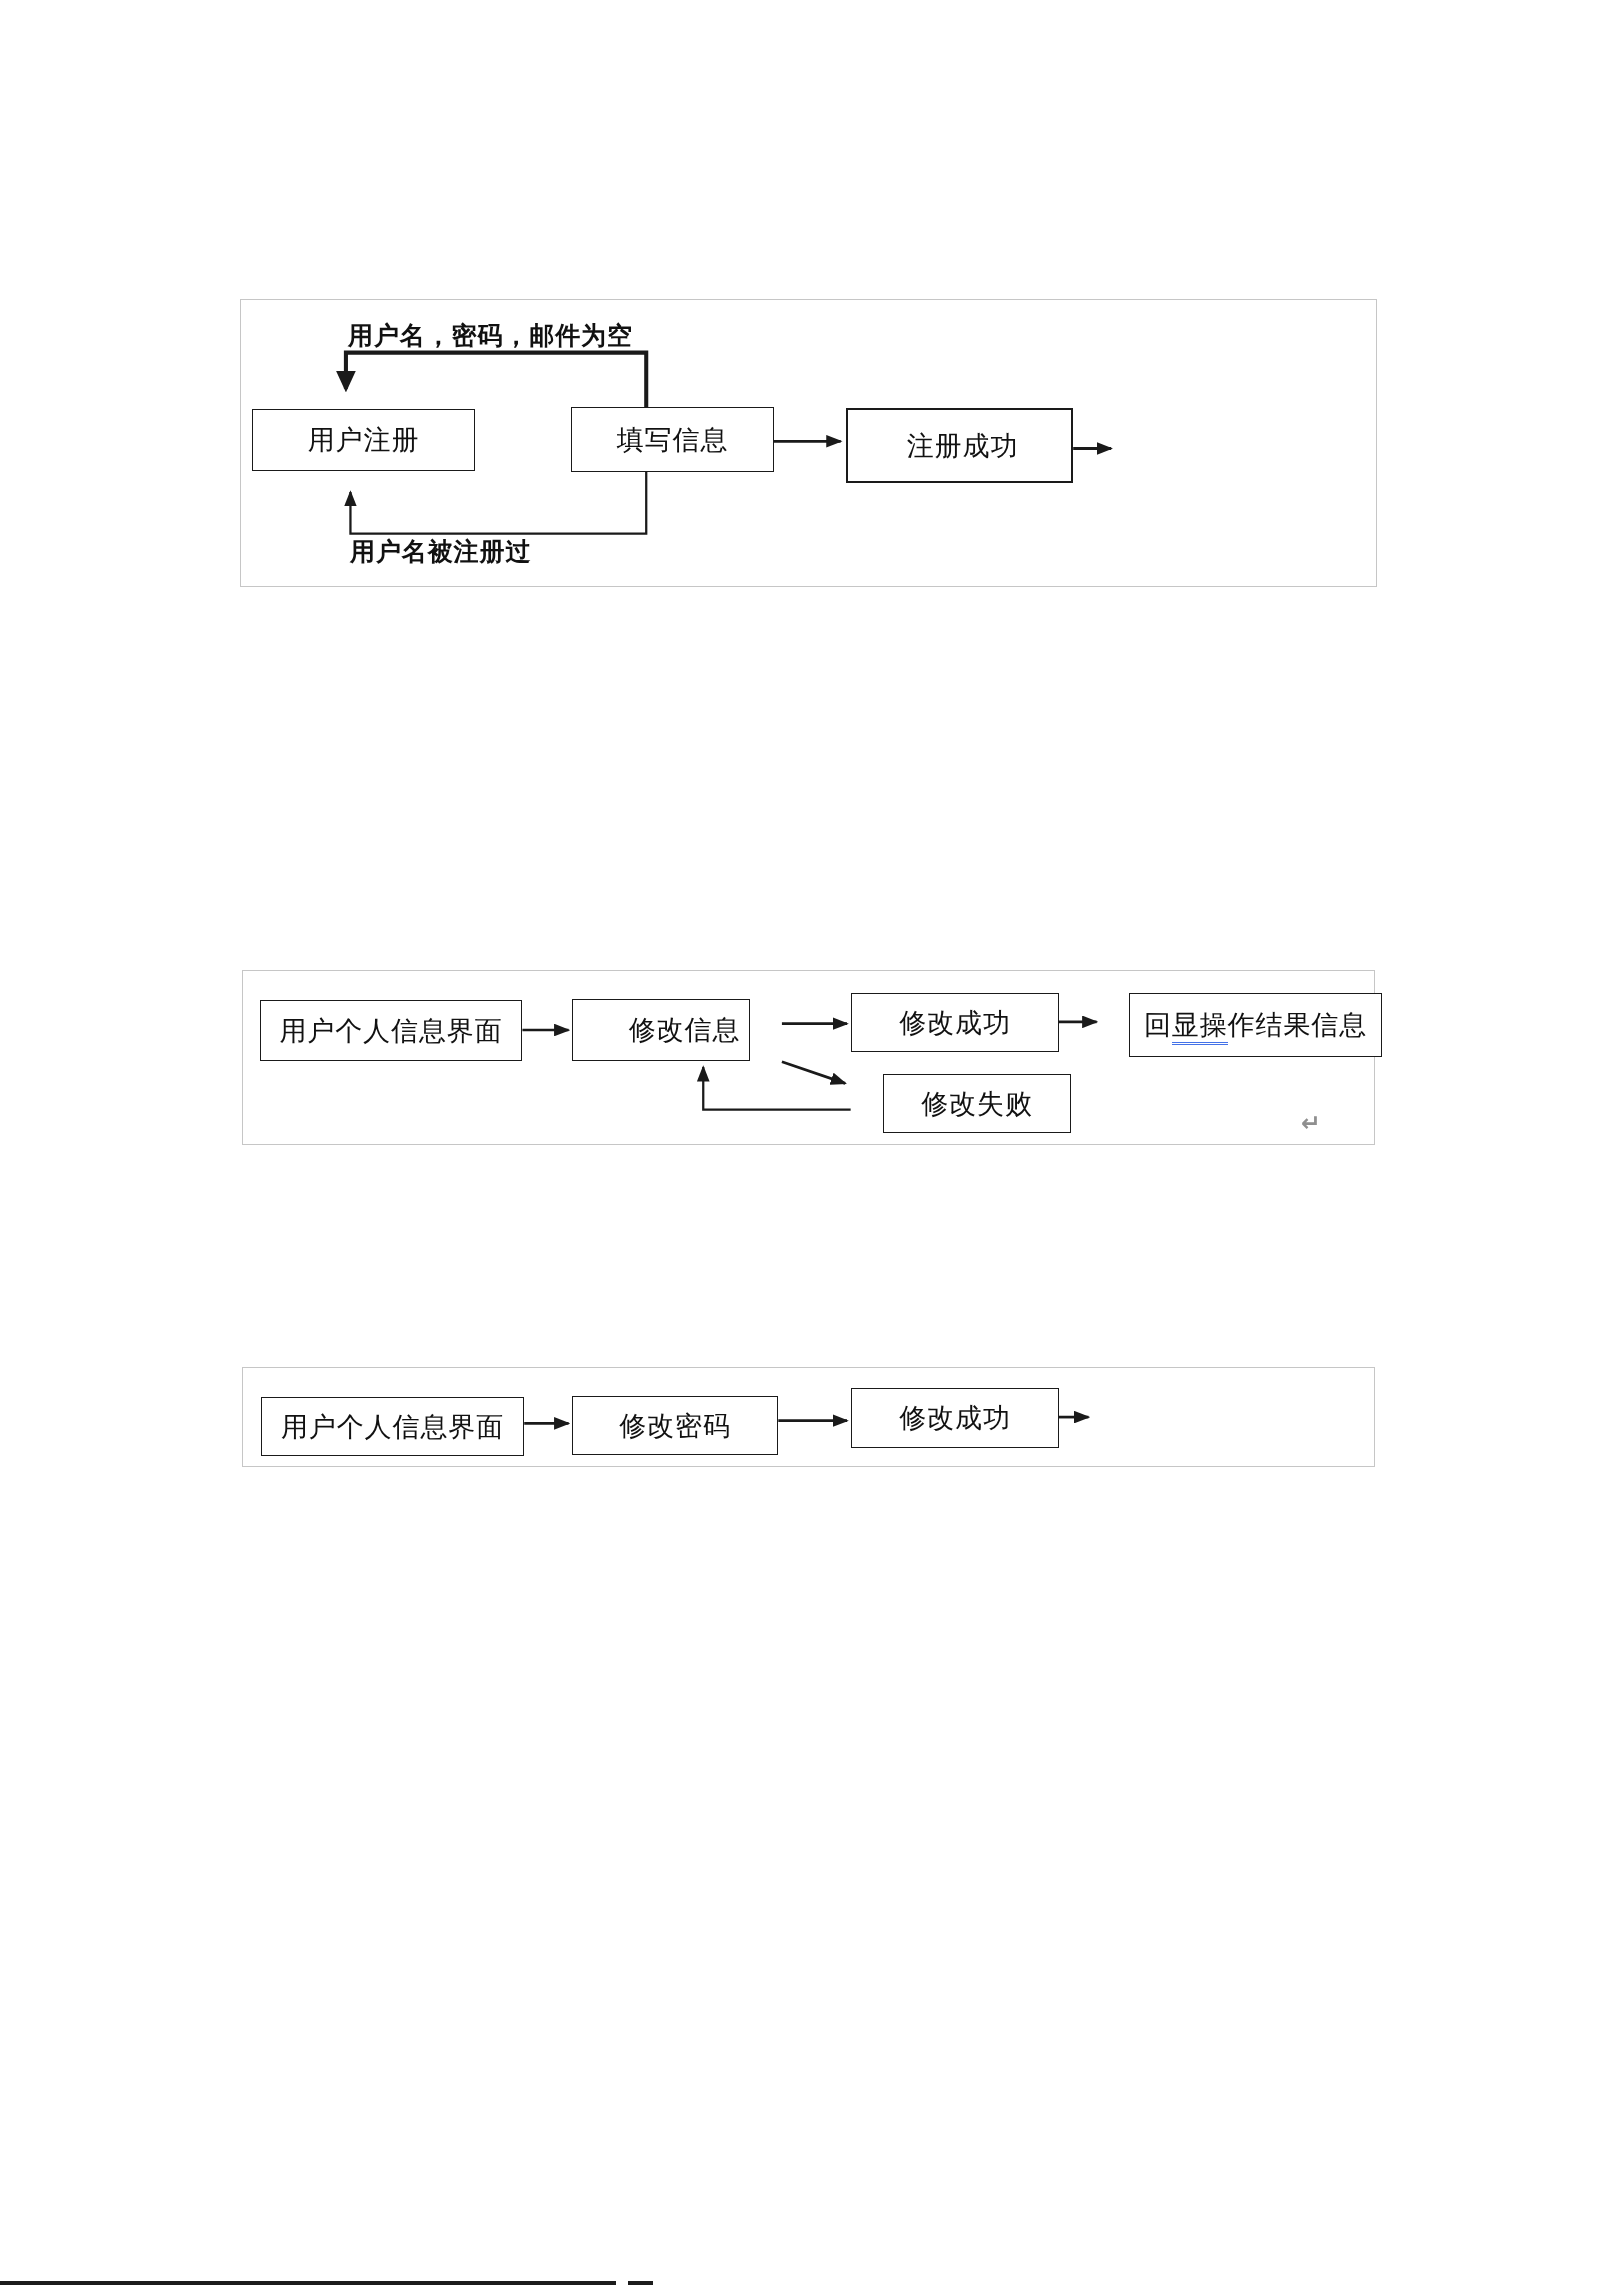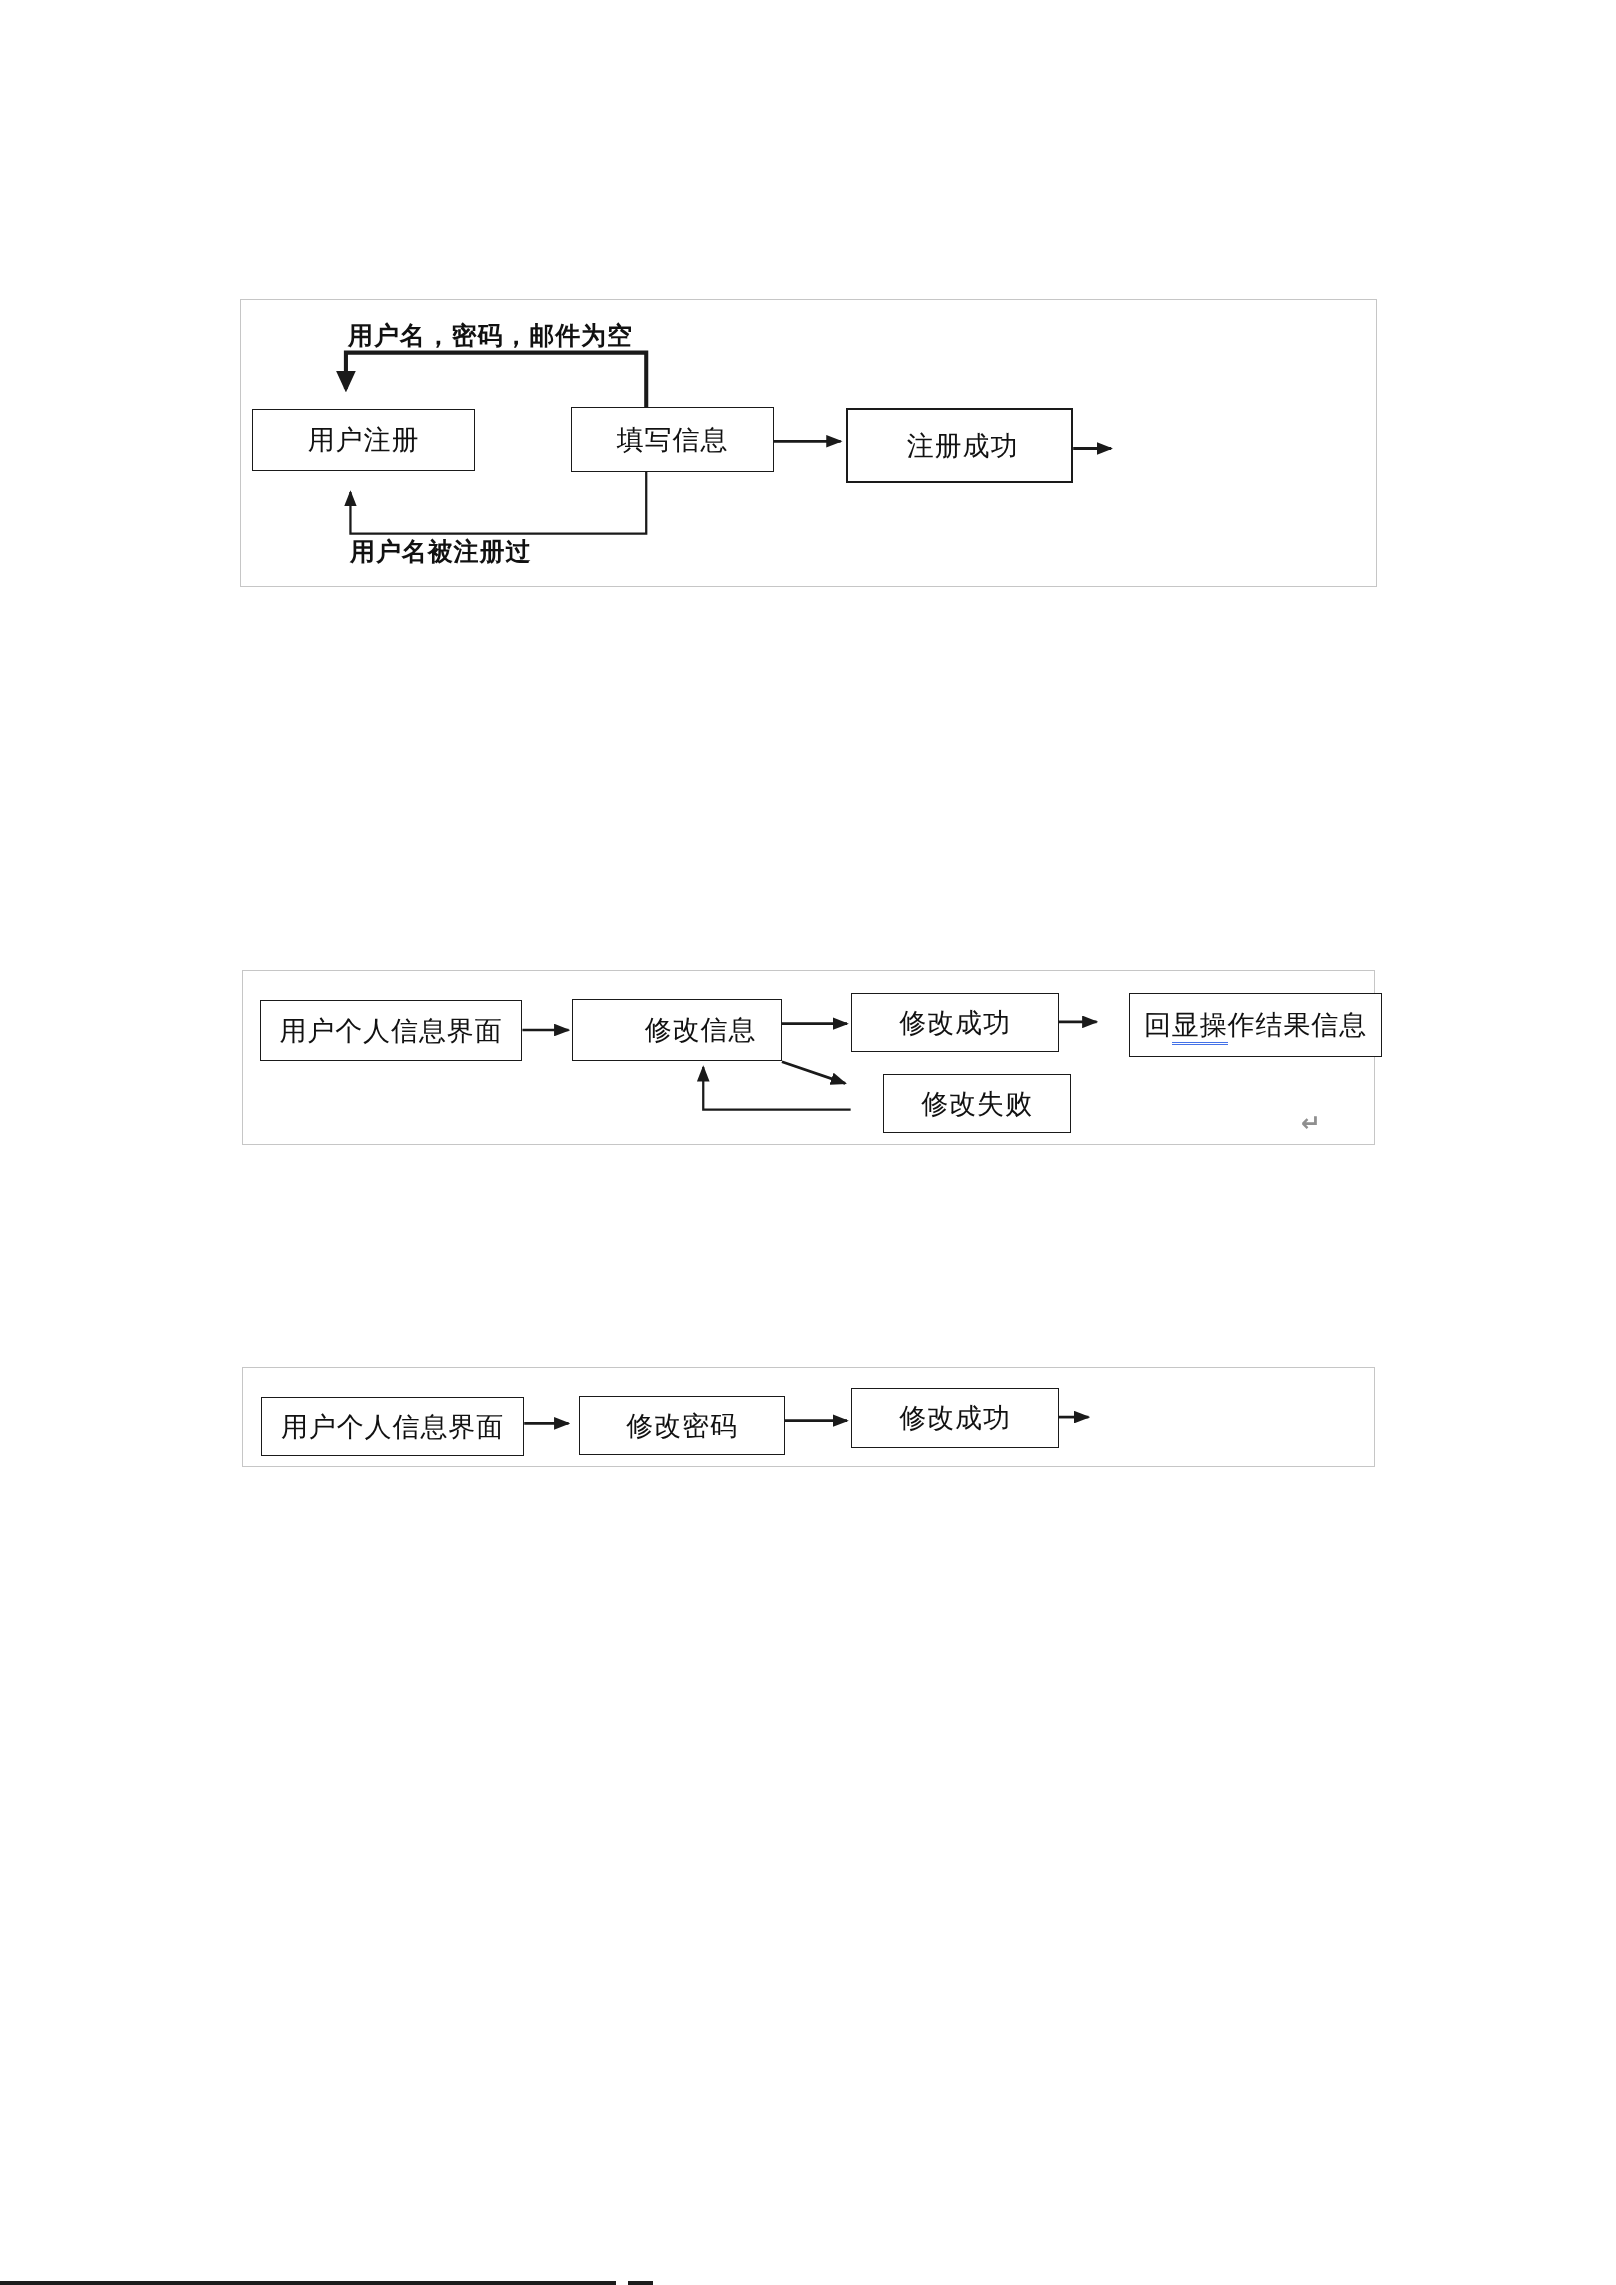--- a/index.html
+++ b/index.html
@@ -89,21 +89,21 @@
     <line class="stroke" x1="596" y1="58" x2="668" y2="58" stroke-width="3" marker-end="url(#p2n)"></line>
     <line class="stroke" x1="902" y1="56" x2="944" y2="56" stroke-width="3" marker-end="url(#p2n)"></line>
     <line class="stroke" x1="596" y1="100" x2="666" y2="124" stroke-width="3" marker-end="url(#p2n)"></line>
     <path class="stroke" d="M672,153 H509 V106" stroke-width="2.5" marker-end="url(#p2n)"></path>
   </svg>
 
   <div class="fbox" style="left:17px;top:29px;width:262px;height:61px;">
     <span>用户个人信息界面</span>
   </div>
 
-  <div class="fbox" style="left:329px;top:28px;width:210px;height:62px;padding-left:47px;">
+  <div class="fbox" style="left:329px;top:28px;width:178px;height:62px;padding-left:47px;">
     <span>修改信息</span>
   </div>
 
   <div class="fbox" style="left:608px;top:22px;width:208px;height:59px;">
     <span>修改成功</span>
   </div>
 
   <div class="fbox" style="left:858px;top:22px;width:253px;height:64px;margin-left:28px;">
     <span>
       <span>回</span><span class="u2">显操</span><span>作结果信息</span>
@@ -127,21 +127,21 @@
     </defs>
     <line class="stroke" x1="311" y1="61" x2="360" y2="61" stroke-width="3" marker-end="url(#p3n)"></line>
     <line class="stroke" x1="592" y1="58" x2="668" y2="58" stroke-width="3" marker-end="url(#p3n)"></line>
     <line class="stroke" x1="902" y1="54" x2="935" y2="54" stroke-width="3" marker-end="url(#p3n)"></line>
   </svg>
 
   <div class="fbox" style="left:18px;top:29px;width:263px;height:59px;">
     <span>用户个人信息界面</span>
   </div>
 
-  <div class="fbox" style="left:336px;top:28px;width:206px;height:59px;">
+  <div class="fbox" style="left:329px;top:28px;width:206px;height:59px;">
     <span>修改密码</span>
   </div>
 
   <div class="fbox" style="left:608px;top:20px;width:208px;height:60px;">
     <span>修改成功</span>
   </div>
 
 </div>
 
 <div class="bottom-rule" style="left:0;top:2281px;width:616px;height:4.5px;"></div>

